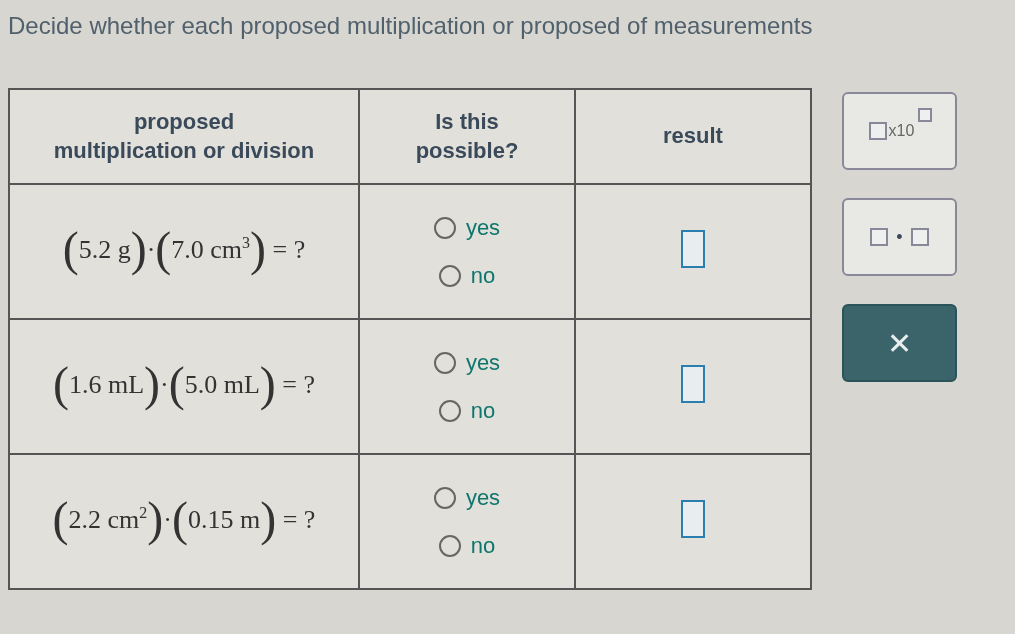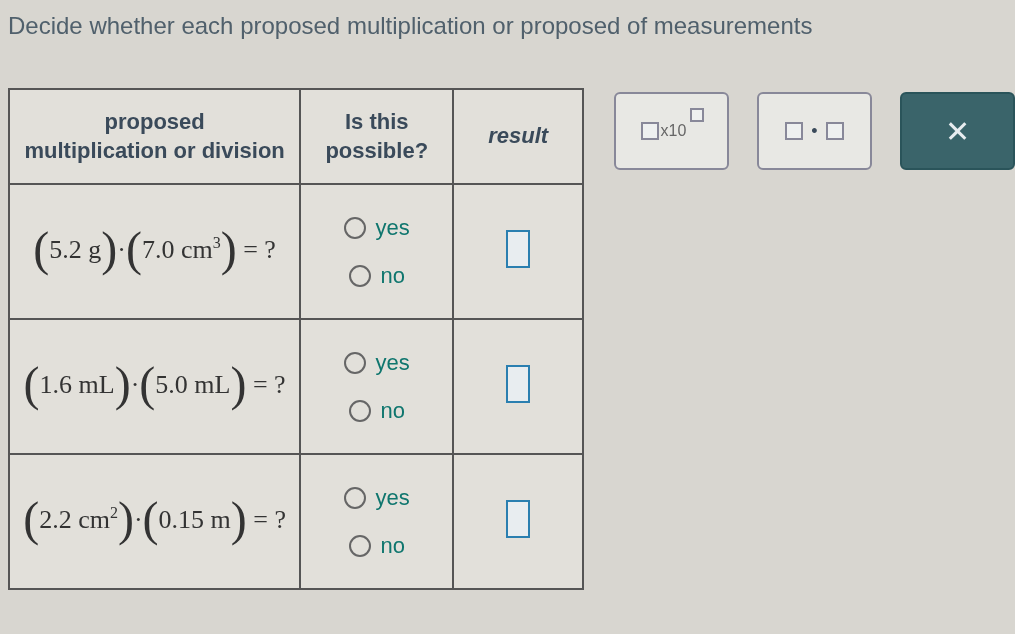--- a/index.html
+++ b/index.html
@@ -38,21 +38,21 @@
       vertical-align: middle;
     }
     th {
       font-size: 22px;
       font-weight: bold;
       padding: 18px 10px;
       line-height: 1.3;
     }
     th.col1 { width: 350px; }
     th.col2 { width: 216px; }
-    th.col3 { width: 236px; font-style: italic; }
+    th.col3 { width: 236px; }
     td {
       height: 135px;
       font-size: 24px;
     }
     .expr {
       font-size: 26px;
       white-space: nowrap;
       font-family: 'Times New Roman', serif;
       color: #333;
     }
@@ -90,20 +90,21 @@
     }
     .result-slot {
       width: 24px;
       height: 38px;
       border: 2px solid #2a7fb0;
       display: inline-block;
       background: #e8edf0;
     }
     .tool-panel {
       display: flex;
+      flex-direction: column;
       gap: 28px;
       margin-top: 4px;
       margin-left: 10px;
     }
     .tool-btn {
       width: 115px;
       height: 78px;
       border: 2px solid #889;
       border-radius: 6px;
       background: #e8e8e4;

